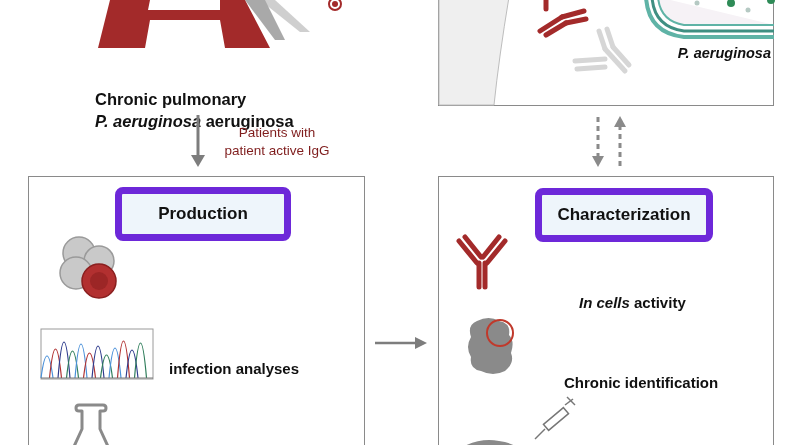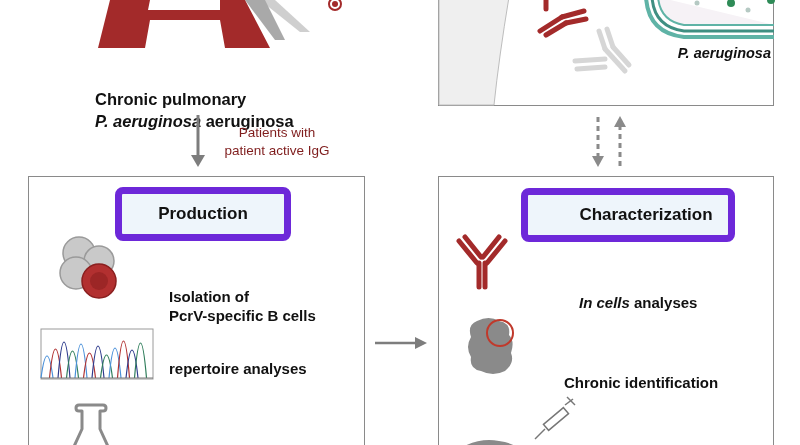--- a/index.html
+++ b/index.html
@@ -82,75 +82,71 @@
 <div class="box" style="left:28px;top:176px;width:335px;height:280px;">
   <div class="pill" style="left:86px;top:10px;width:162px;height:40px;">Production</div>
 
   <svg width="70" height="65" style="left:25px;top:58px;">
     <circle cx="25" cy="18" r="16" fill="#c9c9c9" stroke="#9a9a9a" stroke-width="1.5"></circle>
     <circle cx="45" cy="26" r="15" fill="#c9c9c9" stroke="#9a9a9a" stroke-width="1.5"></circle>
     <circle cx="22" cy="38" r="16" fill="#c9c9c9" stroke="#9a9a9a" stroke-width="1.5"></circle>
     <circle cx="45" cy="46" r="17" fill="#b23030" stroke="#8a1f1f" stroke-width="1.5"></circle>
     <circle cx="45" cy="46" r="9" fill="#9c2626"></circle>
   </svg>
-  <div class="label" style="left:140px;top:86px;width:185px;">
-    <div>Isolation of</div>
-    <div>PcrV-specific B cells</div>
-  </div>
 
   <svg width="114" height="52" style="left:12px;top:152px;">
     <rect x="0" y="0" width="112" height="50" fill="#fff" stroke="#9a9a9a" stroke-width="1"></rect>
     <g id="chroma" fill="none" stroke-width="1.2">
         <path d="M0,49 Q6,5 12,49" stroke="#4a90d9"></path>
         <path d="M8.5,49 Q14.5,-9 20.5,49" stroke="#b03030"></path>
         <path d="M17,49 Q23,-23 29,49" stroke="#2d3a8c"></path>
         <path d="M25.5,49 Q31.5,-5 37.5,49" stroke="#2e7d5a"></path>
         <path d="M34,49 Q40,-19 46,49" stroke="#4a90d9"></path>
         <path d="M42.5,49 Q48.5,-1 54.5,49" stroke="#b03030"></path>
         <path d="M51,49 Q57,-15 63,49" stroke="#2d3a8c"></path>
         <path d="M59.5,49 Q65.5,3 71.5,49" stroke="#2e7d5a"></path>
         <path d="M68,49 Q74,-11 80,49" stroke="#4a90d9"></path>
         <path d="M76.5,49 Q82.5,-25 88.5,49" stroke="#b03030"></path>
         <path d="M85,49 Q91,-7 97,49" stroke="#2d3a8c"></path>
         <path d="M93.5,49 Q99.5,-21 105.5,49" stroke="#2e7d5a"></path>
       </g>
     <line x1="0" y1="49" x2="112" y2="49" stroke="#777" stroke-width="1"></line>
   </svg>
   <div class="label" style="left:140px;top:158px;width:185px;">
-    <div>repertoire analyses</div>
+    <div>infection analyses</div>
   </div>
 
   <svg width="40" height="60" style="left:44px;top:226px;">
     <path d="M6,2 L30,2 Q33,2 33,5 Q33,8 30,8 L27,8 L27,26 L38,50 M6,2 Q3,2 3,5 Q3,8 6,8 L9,8 L9,26 L-2,50" fill="none" stroke="#8a8a8a" stroke-width="3" stroke-linejoin="round"></path>
   </svg>
   <div class="label" style="left:140px;top:262px;width:185px;">
     <div>Production of patient</div>
   </div>
 </div>
 
 <svg width="55" height="14" style="left:375px;top:336px;">
   <line x1="0" y1="7" x2="42" y2="7" stroke="#7d7d7d" stroke-width="2.5"></line>
   <polygon points="40,1 52,7 40,13" fill="#7d7d7d"></polygon>
 </svg>
 
 <div class="box" style="left:438px;top:176px;width:334px;height:280px;">
-  <div class="pill" style="left:82px;top:11px;width:164px;height:40px;padding-left:36px;">Characterization</div>
+  <div class="pill" style="left:96px;top:11px;width:164px;height:40px;">Characterization</div>
 
   <svg width="60" height="60" style="left:16px;top:58px;">
     <g stroke="#a32a2a" stroke-width="5" stroke-linecap="round">
       <line x1="4" y1="6" x2="22" y2="28"></line>
       <line x1="10" y1="2" x2="26" y2="22"></line>
       <line x1="50" y1="6" x2="32" y2="28"></line>
       <line x1="44" y1="2" x2="28" y2="22"></line>
       <line x1="24" y1="28" x2="24" y2="52"></line>
       <line x1="30" y1="28" x2="30" y2="52"></line>
     </g>
   </svg>
   <div class="label" style="left:140px;top:92px;width:160px;">
-    <i>In cells</i><span> analyses</span>
+    <i>In cells</i><span> activity</span>
   </div>
 
   <svg width="70" height="70" style="left:20px;top:134px;">
     <path d="M18,10 Q30,4 40,10 Q52,12 50,24 Q56,30 52,42 Q56,52 46,60 Q34,66 22,60 Q10,58 12,46 Q6,36 12,26 Q8,14 18,10 Z" fill="#8a8a8a"></path>
     <circle cx="41" cy="22" r="13" fill="none" stroke="#c0392b" stroke-width="2"></circle>
   </svg>
   <div class="label" style="left:125px;top:172px;width:190px;">Chronic identification</div>
 
   <svg width="130" height="50" style="left:10px;top:222px;">
     <g stroke="#777" stroke-width="1.5" fill="none">

